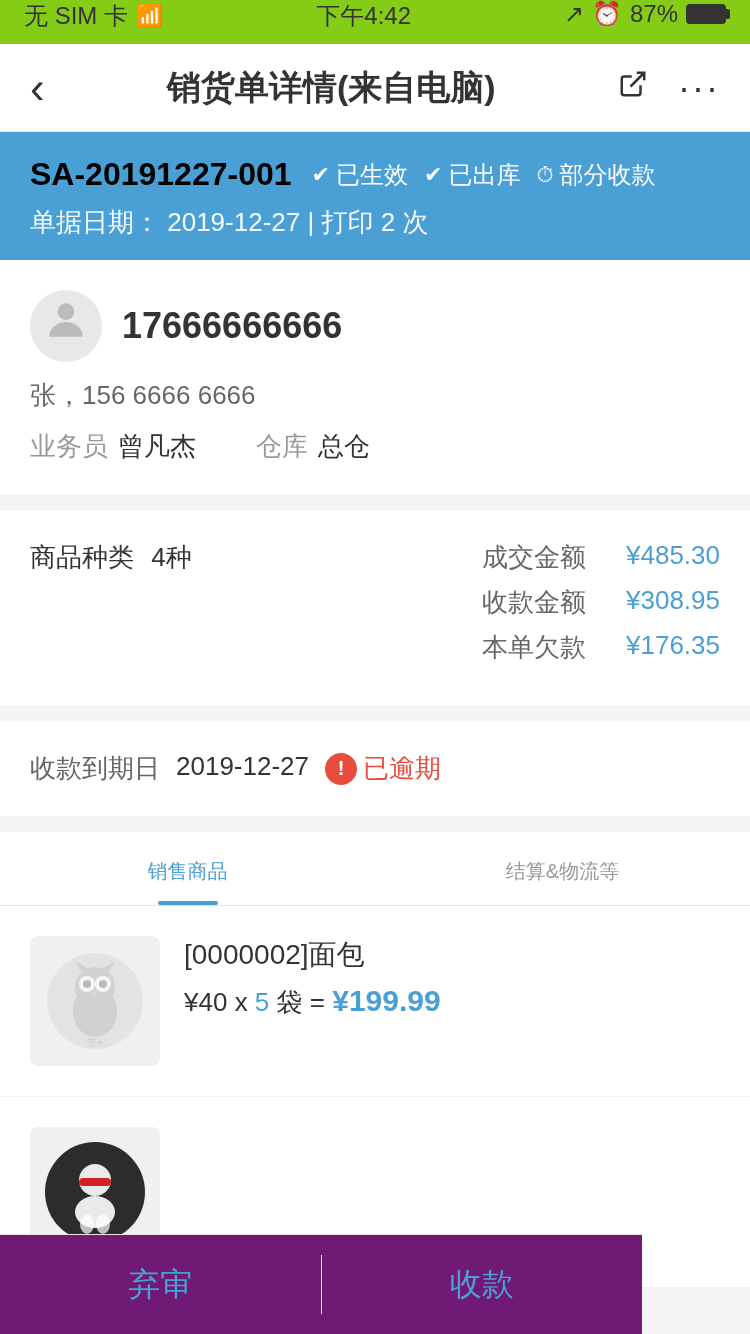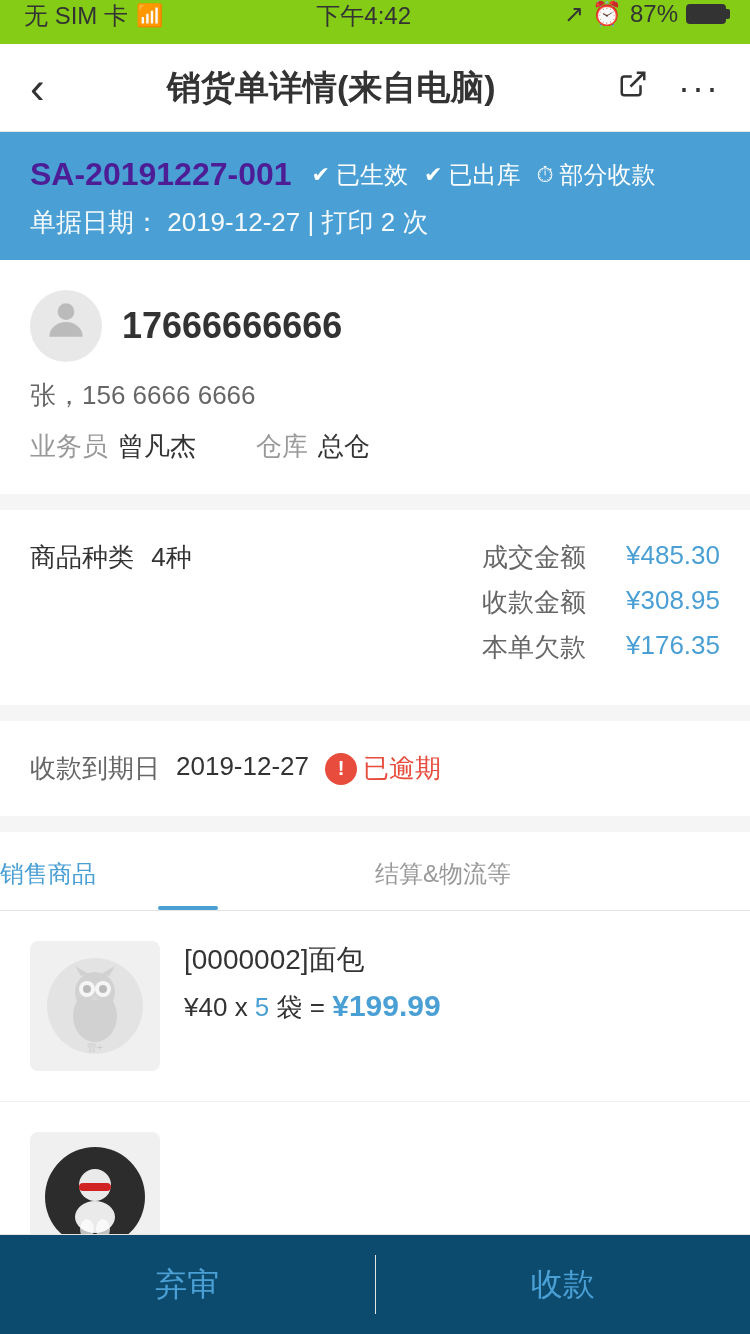--- a/index.html
+++ b/index.html
@@ -86,21 +86,21 @@
     }
     .order-header-top {
       display: flex;
       align-items: center;
       gap: 20px;
       margin-bottom: 12px;
     }
     .order-id {
       font-size: 32px;
       font-weight: bold;
-      color: #4c1d95;
+      color: #000000;
     }
     .order-badges {
       display: flex;
       align-items: center;
       gap: 16px;
     }
     .badge {
       display: flex;
       align-items: center;
       gap: 6px;
@@ -221,22 +221,23 @@
     .tabs-section {
       background: #fff;
       margin-bottom: 0;
     }
     .tabs-row {
       display: flex;
       border-bottom: 1px solid #e5e5e5;
     }
     .tab-item {
       flex: 1;
+      text-align: center;
       padding: 26px 0 20px;
-      font-size: 24px;
+      font-size: 20px;
       color: #999;
       position: relative;
       cursor: pointer;
     }
     .tab-item.active {
       color: #4a9fd4;
     }
     .tab-item.active::after {
       content: '';
       position: absolute;
@@ -294,23 +295,23 @@
       color: #333;
     }
     .price-highlight { color: #4a9fd4; }
     .price-total { color: #4a9fd4; font-weight: bold; font-size: 30px; }
 
     
     .bottom-bar {
       position: fixed;
       bottom: 0;
       left: 0;
-      width: 750px;
+      width: 642px;
       height: 100px;
-      background: #0c4a6e;
+      background: #701a75;
       border-top: 1px solid #e5e5e5;
       display: flex;
     }
     .bottom-btn {
       flex: 1;
       display: flex;
       align-items: center;
       justify-content: center;
       font-size: 32px;
       cursor: pointer;

